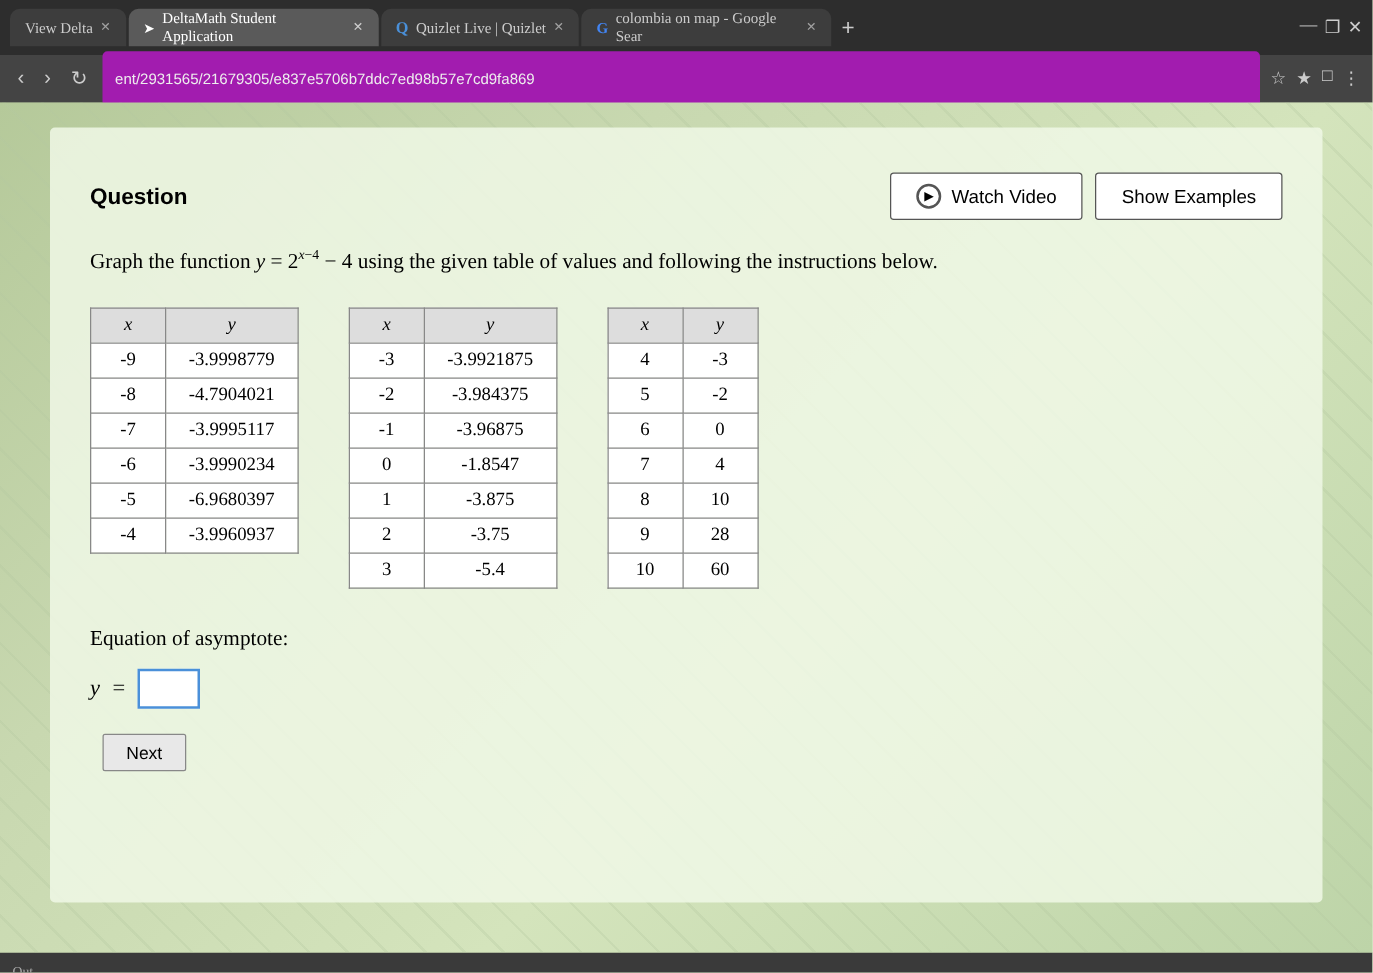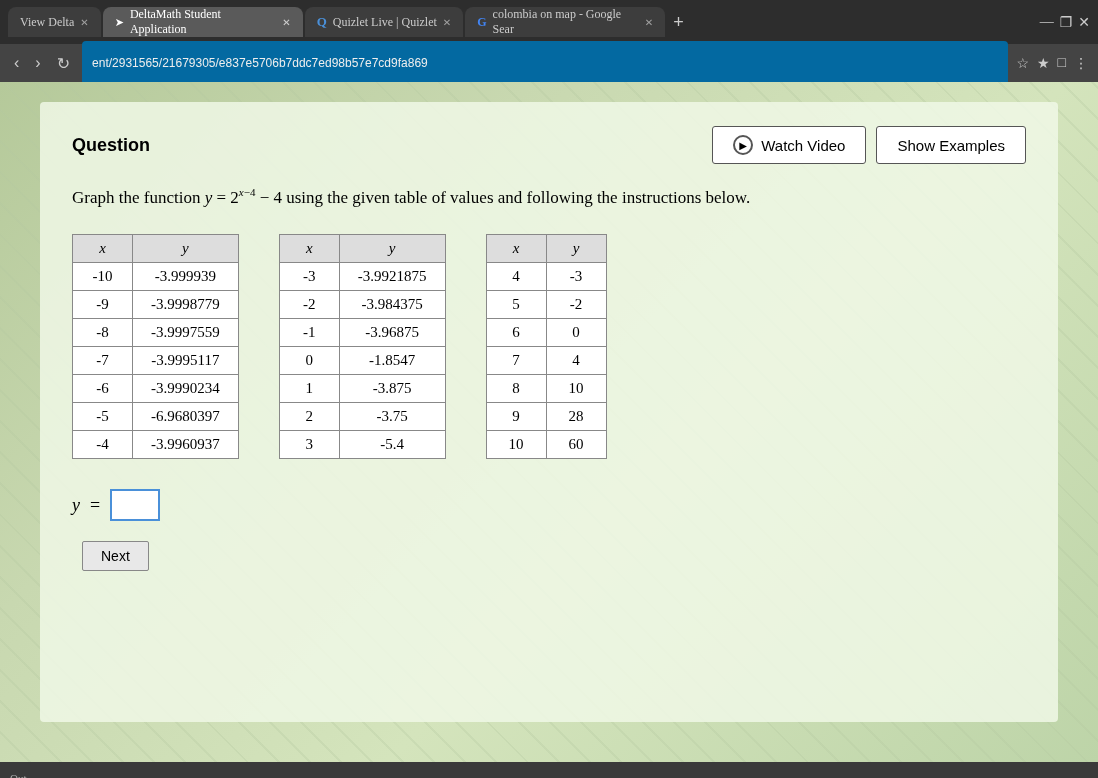--- a/index.html
+++ b/index.html
@@ -74,21 +74,21 @@
       background: none;
       border: none;
       color: #ccc;
       font-size: 16px;
       cursor: pointer;
       padding: 4px;
     }
 
     .address-bar {
       flex: 1;
-      background: #0369a1;
+      background: #a21caf;
       border: none;
       border-radius: 4px;
       color: #eee;
       font-size: 12px;
       padding: 4px 10px;
       height: 44px;
     }
 
     .nav-icons {
       display: flex;
@@ -118,21 +118,21 @@
         transparent 20px,
         rgba(180, 200, 160, 0.3) 20px,
         rgba(180, 200, 160, 0.3) 22px
       );
       pointer-events: none;
     }
 
     .content-panel {
       background: rgba(240, 248, 230, 0.85);
       border-radius: 4px;
-      padding: 24px 32px;
+      padding: 36px 32px;
       position: relative;
       z-index: 1;
       min-height: 620px;
     }
 
     .question-header {
       display: flex;
       align-items: center;
       justify-content: space-between;
       margin-bottom: 20px;
@@ -353,31 +353,27 @@
     <div class="tables-container">
 
       <table class="data-table">
         <thead>
           <tr>
             <th><em>x</em></th>
             <th><em>y</em></th>
           </tr>
         </thead>
         <tbody id="table1-body">
-        <tr>
-              <td>-10</td>
-              <td>-3.999939</td>
-            </tr>
             <tr>
               <td>-9</td>
               <td>-3.9998779</td>
             </tr>
             <tr>
               <td>-8</td>
-              <td>-3.9997559</td>
+              <td>-4.7904021</td>
             </tr>
             <tr>
               <td>-7</td>
               <td>-3.9995117</td>
             </tr>
             <tr>
               <td>-6</td>
               <td>-3.9990234</td>
             </tr>
             <tr>
@@ -465,20 +461,21 @@
             <tr>
               <td>10</td>
               <td>60</td>
             </tr>
           </tbody>
       </table>
 
     </div>
 
     <div class="asymptote-section">
+      <div class="asymptote-label">Equation of asymptote:</div>
       <div class="equation-row">
         <span class="equation-y">y</span>
         <span class="equation-equals">=</span>
         <input class="equation-input" type="text" value="" style="">
       </div>
       <button class="next-btn">Next</button>
     </div>
 
   </div>
 </div>

